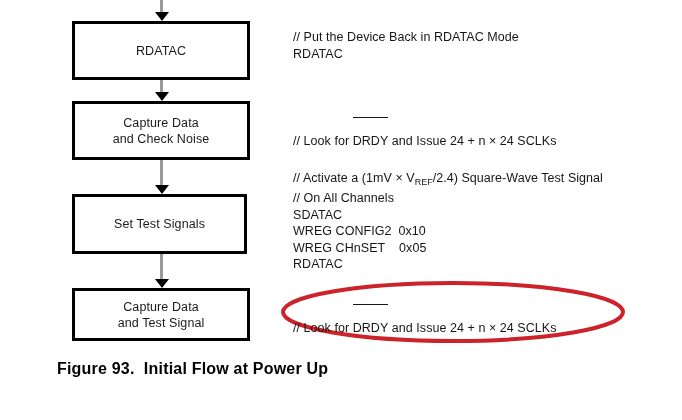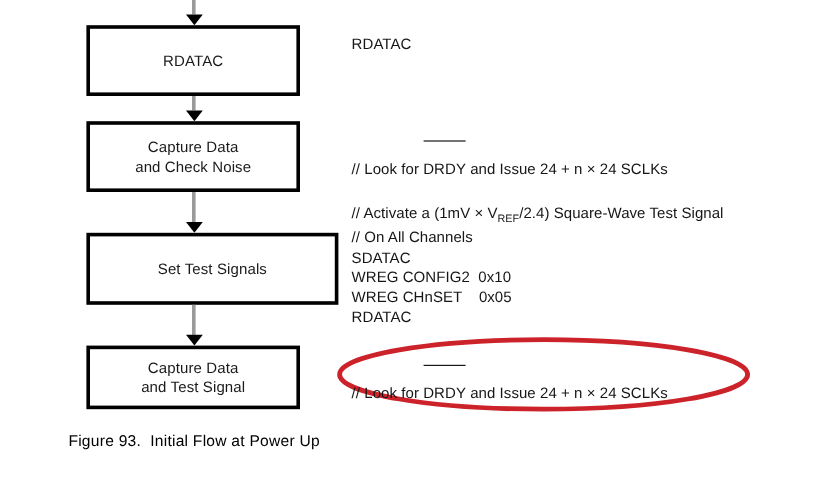--- a/index.html
+++ b/index.html
@@ -86,22 +86,22 @@
 
   
   .highlight-ellipse {
     position: absolute;
     pointer-events: none;
   }
 
   
   .caption {
     position: absolute;
-    font-size: 13px;
-    font-weight: normal;
+    font-size: 16px;
+    font-weight: bold;
     color: #000000;
     white-space: pre;
     letter-spacing: 0.2px;
   }
 </style>
 </head>
 <body>
 
 <div id="page">
 
@@ -122,35 +122,35 @@
   <div class="flow-box" style="left:72px; top:101px; width:178px; height:59px;">
     <span class="flow-box-label">Capture Data
 and Check Noise</span>
   </div>
 
   <div class="connector" style="left:155px; top:160px; height:34px;">
     <div class="stem" style="height:25px;"></div>
     <div class="head"></div>
   </div>
 
-  <div class="flow-box" style="left:72px; top:194px; width:210px; height:60px;">
+  <div class="flow-box" style="left:72px; top:194px; width:175px; height:60px;">
     <span class="flow-box-label">Set Test Signals</span>
   </div>
 
   <div class="connector" style="left:155px; top:254px; height:34px;">
     <div class="stem" style="height:25px;"></div>
     <div class="head"></div>
   </div>
 
   <div class="flow-box" style="left:72px; top:288px; width:178px; height:53px;">
     <span class="flow-box-label">Capture Data
 and Test Signal</span>
   </div>
 
-  <div class="annotation" style="left:293px; top:29px;"><span class="line"><span>RDATAC</span></span></div>
+  <div class="annotation" style="left:293px; top:29px;"><span class="line"><span>// Put the Device Back in RDATAC Mode</span></span><span class="line"><span>RDATAC</span></span></div>
 
   <div class="annotation" style="left:293px; top:117px;"><span class="line"><span>// Look for </span><span class="ovl">DRDY</span><span> and Issue 24 + n × 24 SCLKs</span></span></div>
 
   <div class="annotation" style="left:293px; top:170px;"><span class="line"><span>// Activate a (1mV × V</span><span class="sub">REF</span><span>/2.4) Square-Wave Test Signal</span></span><span class="line"><span>// On All Channels</span></span><span class="line"><span>SDATAC</span></span><span class="line"><span>WREG CONFIG2  0x10</span></span><span class="line"><span>WREG CHnSET    0x05</span></span><span class="line"><span>RDATAC</span></span></div>
 
   <svg class="highlight-ellipse" style="left:279px; top:279px;" width="354" height="70" viewBox="0 0 354 70">
     <ellipse cx="174" cy="33" rx="170" ry="29" fill="none" stroke="#cc2229" stroke-width="4"></ellipse>
   </svg>
 
   <div class="annotation" style="left:293px; top:304px;"><span class="line"><span>// Look for </span><span class="ovl">DRDY</span><span> and Issue 24 + n × 24 SCLKs</span></span></div>

